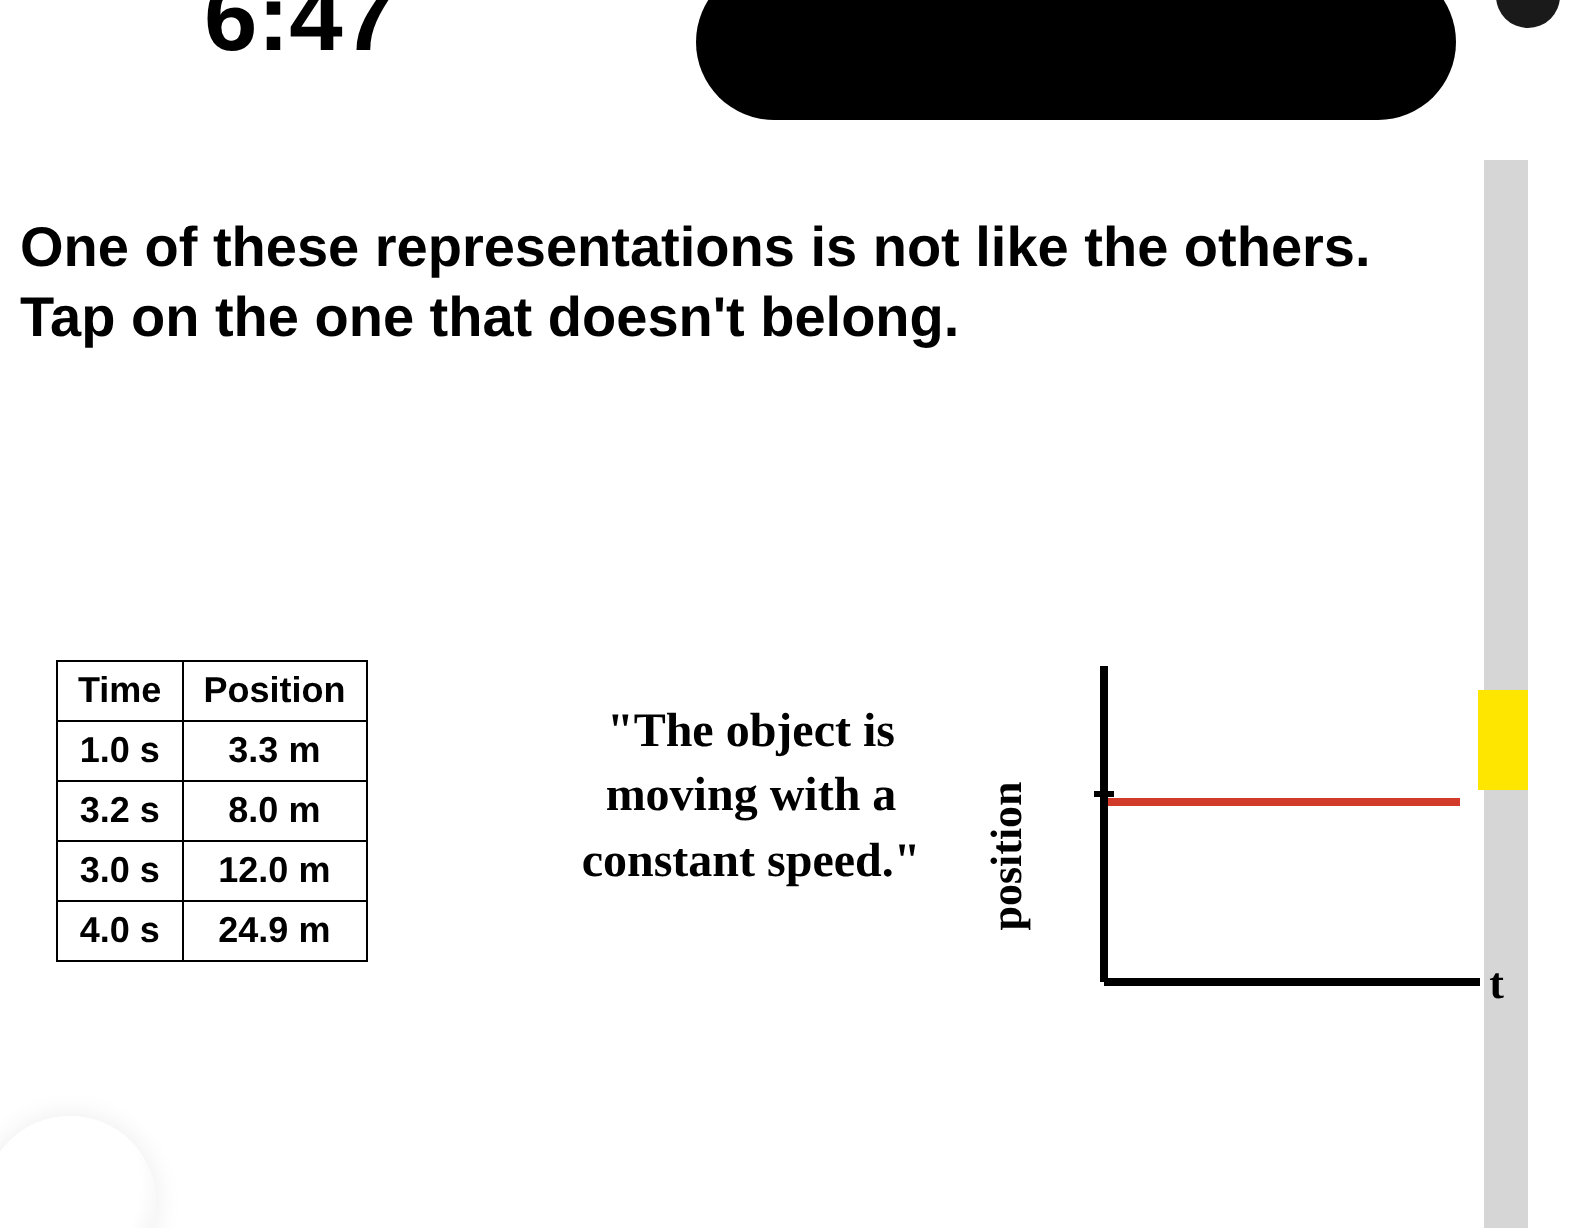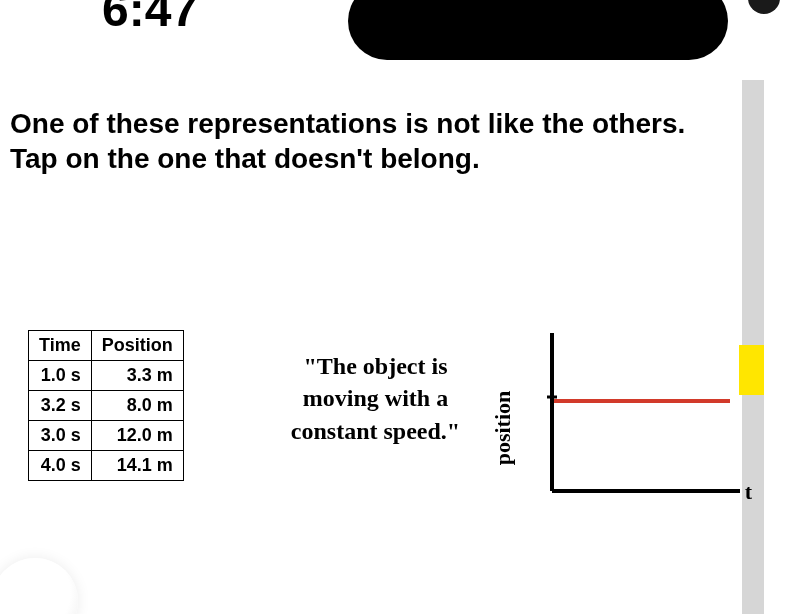--- a/index.html
+++ b/index.html
@@ -78,21 +78,21 @@
     position: absolute;
     top: 330px;
     left: 28px;
     border-collapse: collapse;
     font-size: 18px;
     font-weight: 700;
   }
   .data-table th, .data-table td {
     border: 1px solid #000;
     padding: 4px 10px;
-    text-align: right;
+    text-align: center;
     background: #fff;
   }
   .data-table th { font-weight: 800; }
 
   
   .quote {
     position: absolute;
     top: 350px;
     left: 263px;
     width: 225px;
@@ -178,21 +178,21 @@
       <tr>
         <td>3.2 s</td>
         <td>8.0 m</td>
       </tr>
       <tr>
         <td>3.0 s</td>
         <td>12.0 m</td>
       </tr>
       <tr>
         <td>4.0 s</td>
-        <td>14.1 m</td>
+        <td>24.9 m</td>
       </tr>
     </tbody>
   </table>
 
   <div class="quote">"The object is moving with a constant speed."</div>
 
   <div class="graph">
     <span class="ylabel">position</span>
     <span class="xlabel">t</span>
     <svg viewBox="0 0 212 180">

